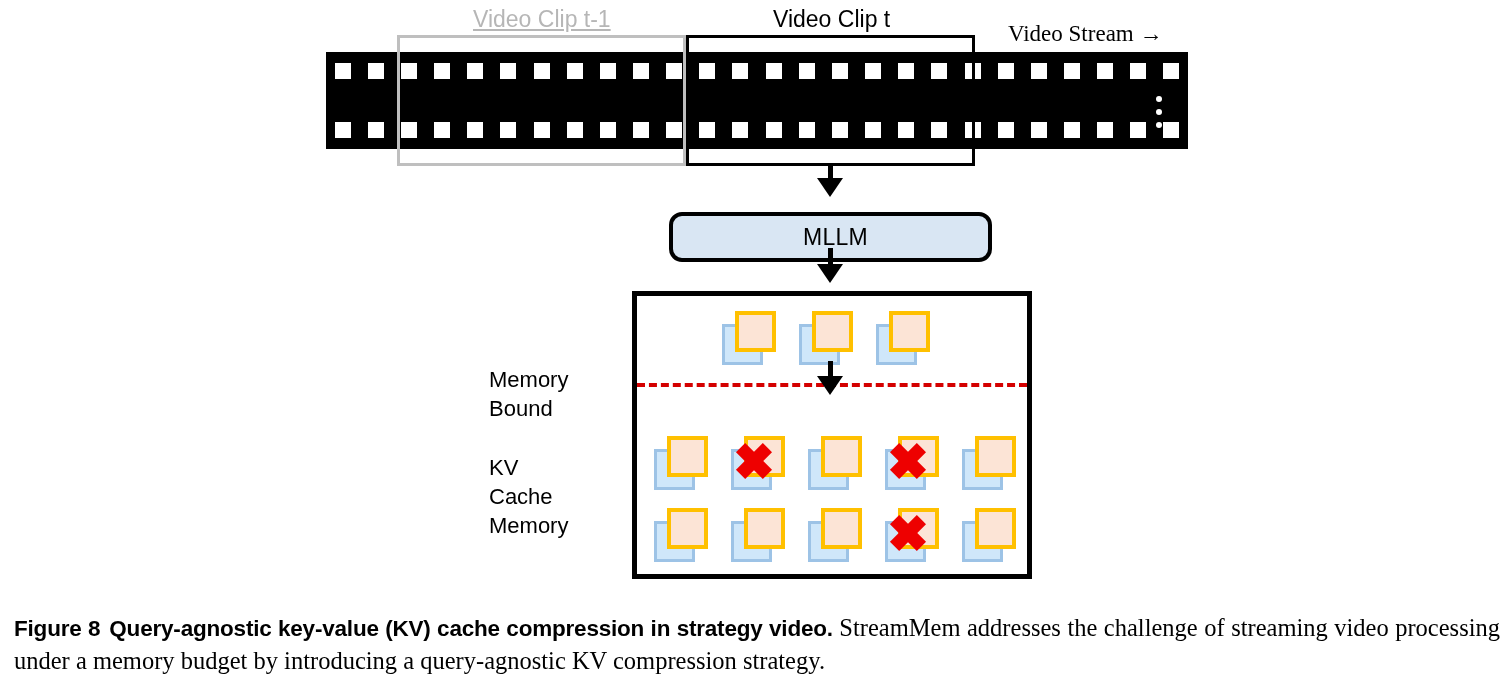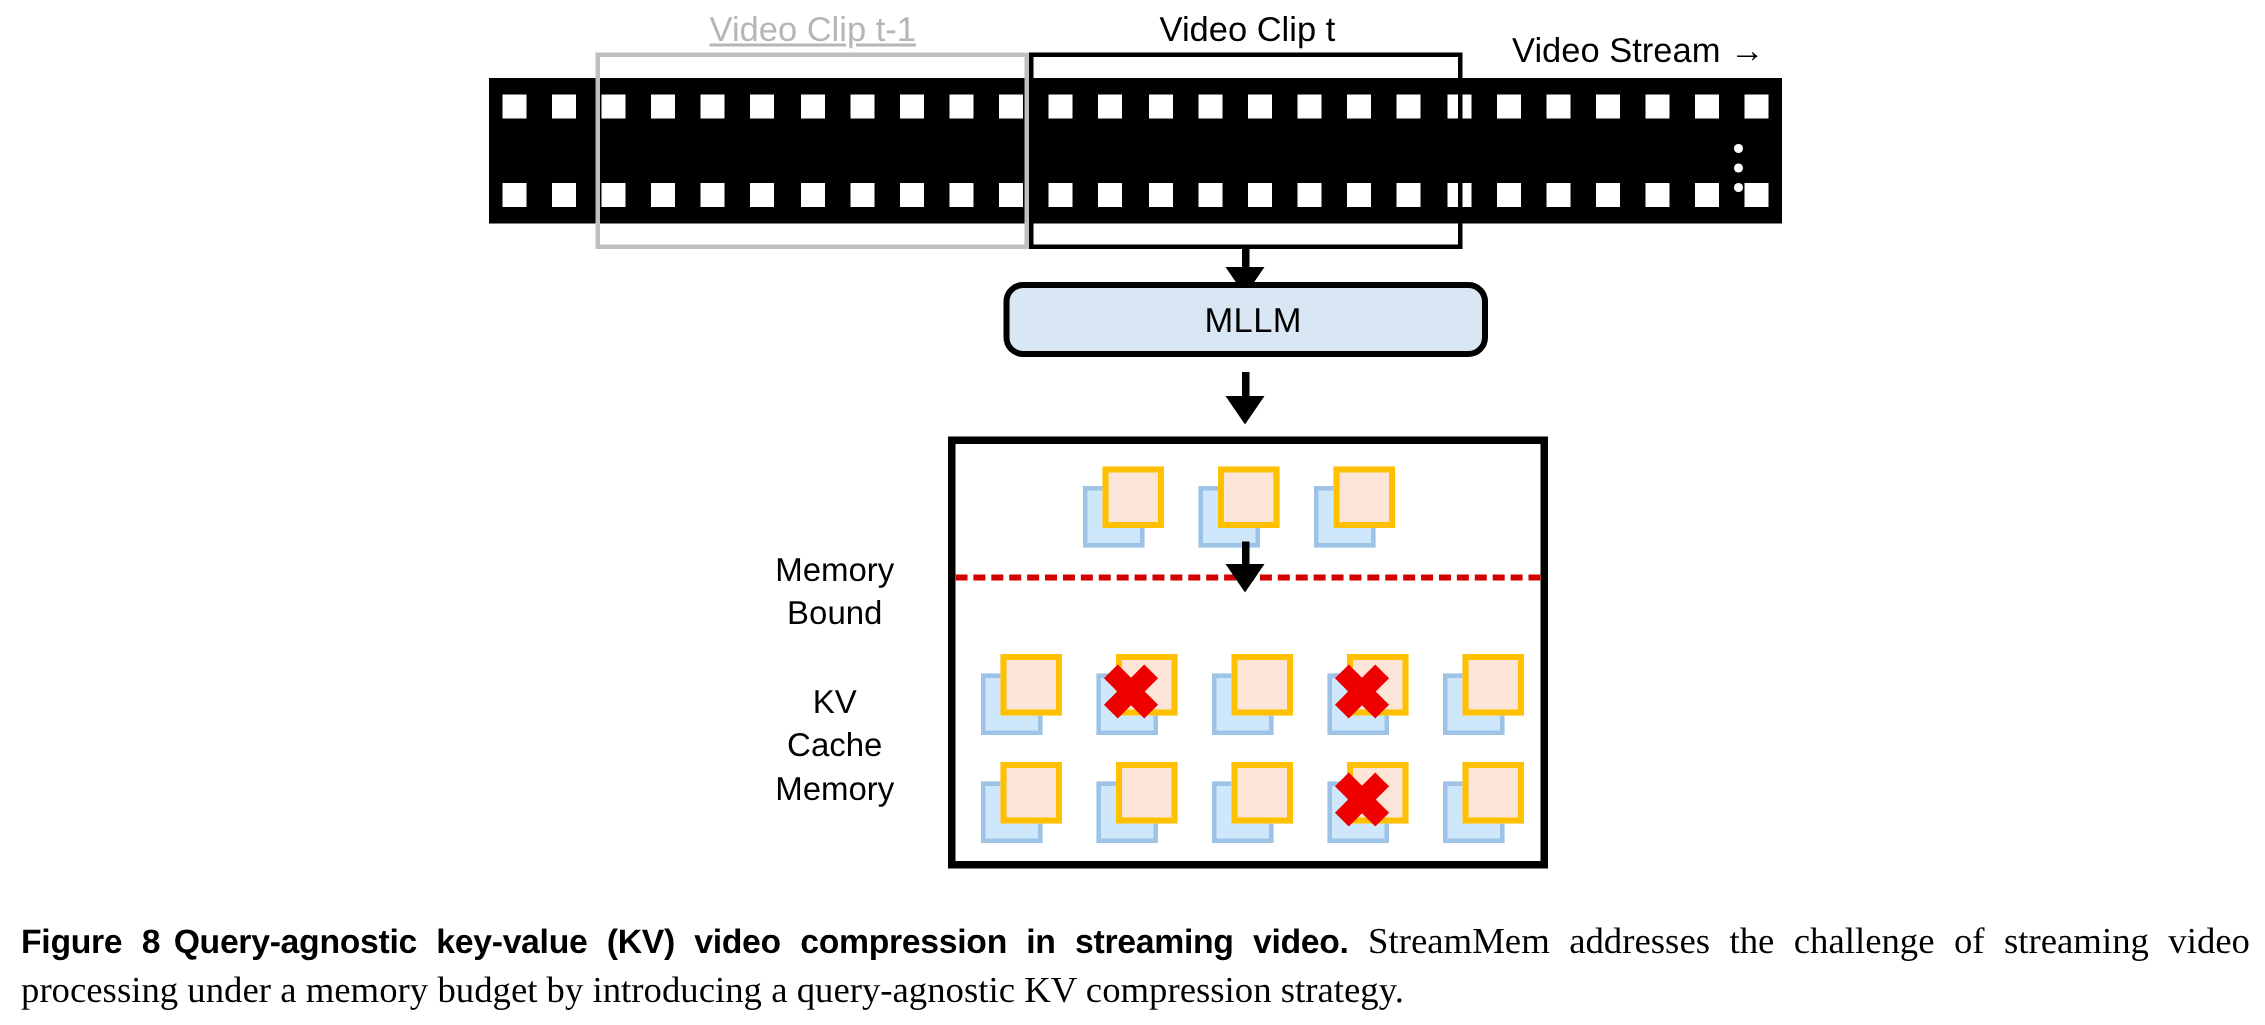--- a/index.html
+++ b/index.html
@@ -103,21 +103,21 @@
     width: 0;
     height: 0;
     border-left: 13px solid transparent;
     border-right: 13px solid transparent;
     border-top: 19px solid #000000;
   }
 
   
   #mllm-box {
     left: 669px;
-    top: 188px;
+    top: 212px;
     width: 323px;
     height: 50px;
     background: #d9e6f3;
     border: 4px solid #000000;
     border-radius: 13px;
     box-sizing: border-box;
     display: flex;
     align-items: center;
     justify-content: center;
     padding-left: 10px;
@@ -188,21 +188,21 @@
     background: #ee0000;
     display: block;
   }
   .kv-unit .xmark b:nth-child(1) { transform: translate(-50%,-50%) rotate(45deg); }
   .kv-unit .xmark b:nth-child(2) { transform: translate(-50%,-50%) rotate(-45deg); }
 
   
   .memlabel {
     font-size: 22px;
     color: #000000;
-    text-align: center;
+    text-align: left;
     line-height: 1.32;
     white-space: pre-line;
   }
 
   
   #caption {
     left: 14px;
     top: 612px;
     width: 1486px;
     font-family: "Liberation Serif", serif;
@@ -221,21 +221,21 @@
 </style>
 </head>
 <body>
 
 <div id="page">
 
   <div class="abs toplabel muted" style="left:473px; top:8px;">Video Clip t-1</div>
 
   <div class="abs toplabel" style="left:773px; top:8px;">Video Clip t</div>
 
-  <div class="abs toplabel" style="left:1008px; top:22px;">Video Stream →</div>
+  <div class="abs toplabel" style="left:1008px; top:22px;font-family:Liberation Serif, serif;">Video Stream →</div>
 
   <div class="abs" id="filmstrip">
     <div class="perf-row top" id="perf-top">
         <span class="perf" style="left: 8.57692px;"></span>
         <span class="perf" style="left: 41.7308px;"></span>
         <span class="perf" style="left: 74.8846px;"></span>
         <span class="perf" style="left: 108.038px;"></span>
         <span class="perf" style="left: 141.192px;"></span>
         <span class="perf" style="left: 174.346px;"></span>
         <span class="perf" style="left: 207.5px;"></span>
@@ -388,17 +388,17 @@
   </div>
 
   <div class="abs memlabel" style="left:489px; top:365px; width:135px;">Memory
 Bound</div>
 
   <div class="abs memlabel" style="left:489px; top:453px; width:135px;">KV
 Cache
 Memory</div>
 
   <div class="abs" id="caption">
-    <span class="lead">Figure 8</span><span class="lead-gap"></span><span class="lead">Query-agnostic key-value (KV) video compression in streaming video.</span>
+    <span class="lead">Figure 8</span><span class="lead-gap"></span><span class="lead">Query-agnostic key-value (KV) cache compression in strategy video.</span>
     <span>StreamMem addresses the challenge of streaming video processing under a memory budget by introducing a query-agnostic KV compression strategy.</span>
   </div>
 
 </div>
 
 </body></html>

